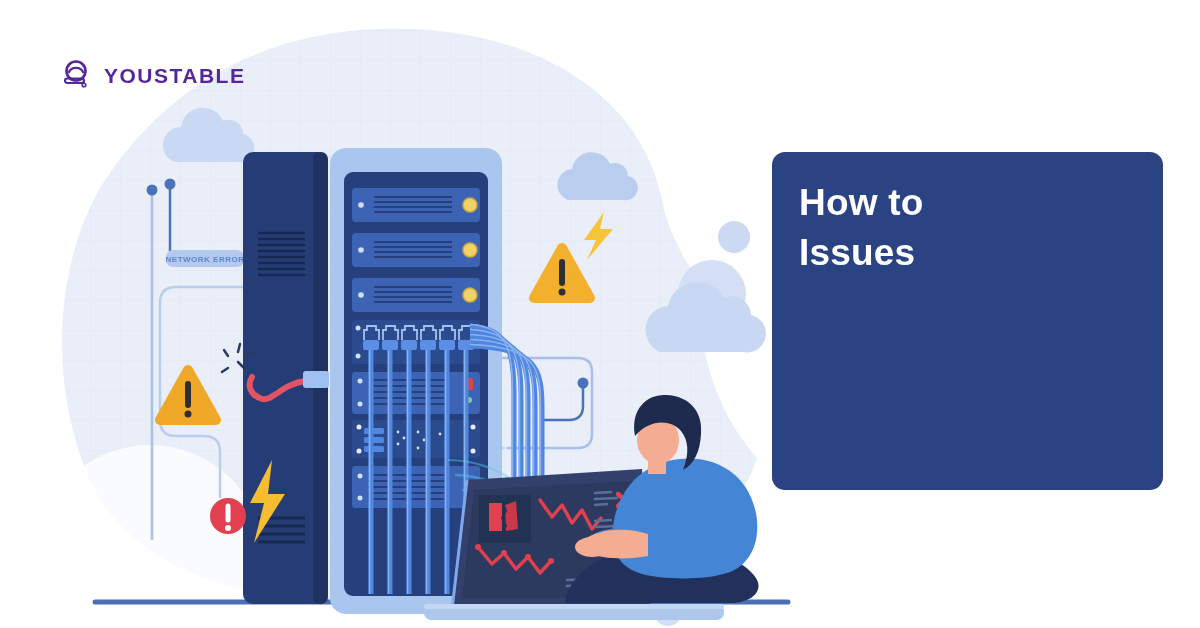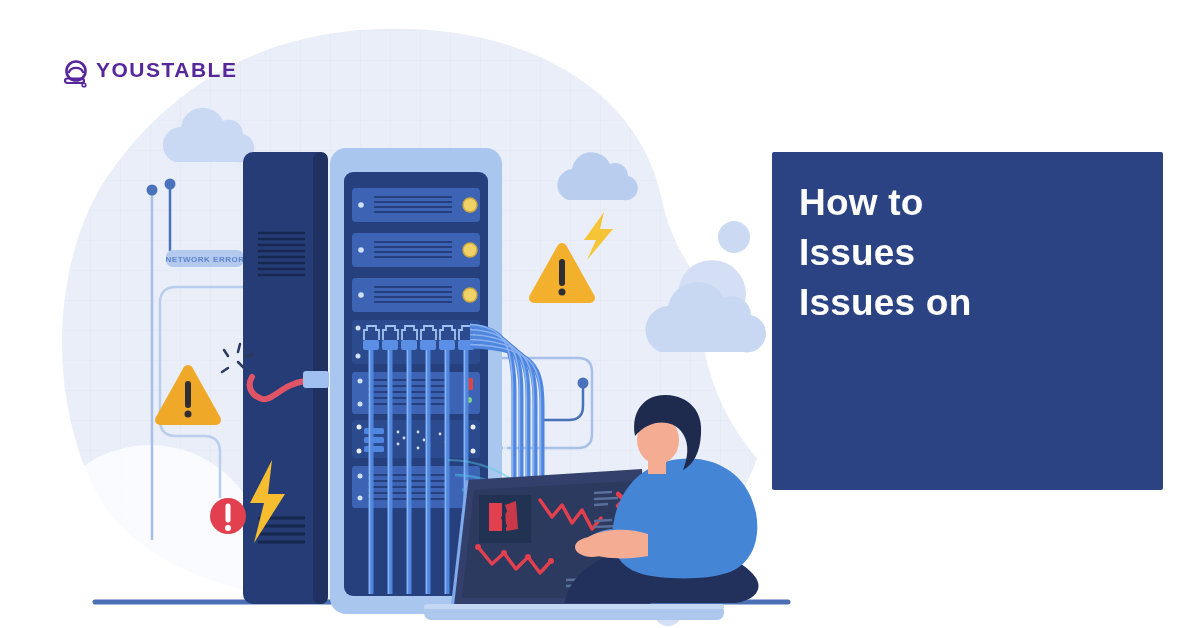--- a/index.html
+++ b/index.html
@@ -2,28 +2,28 @@
 <html><head>
 <meta charset="utf-8">
 <style>
   html,body{margin:0;padding:0;background:#ffffff;}
   #canvas{
     position:relative;width:1200px;height:628px;overflow:hidden;
     background:#ffffff;font-family:"Liberation Sans",sans-serif;
   }
   #illustration{position:absolute;left:0;top:0;width:1200px;height:628px;}
   .logo{
-    position:absolute;left:60px;top:58px;display:flex;align-items:flex-start;gap:4px;
+    position:absolute;left:60px;top:58px;display:flex;align-items:flex-end;gap:12px;
   }
   .logo-text{
     font-size:21px;font-weight:bold;letter-spacing:1.5px;color:#55279b;
   }
   .title-panel{
     position:absolute;left:772px;top:152px;width:391px;height:338px;
-    background:#2b4382;border-radius:2px;box-sizing:border-box;
+    background:#2b4382;border-radius:13px;box-sizing:border-box;
     padding:26px 20px 0 27px;
   }
   .title-line{
     color:#ffffff;font-size:37px;font-weight:bold;line-height:50px;
     letter-spacing:0.2px;
   }
 </style>
 </head>
 <body>
 
@@ -351,16 +351,15 @@
       <path d="M8.5,15 a8,8 0 0 1 15,0" fill="none" stroke="#55279b" stroke-width="2.2"></path>
       <rect x="5" y="20.5" width="19" height="4.5" rx="2.25" fill="none" stroke="#55279b" stroke-width="2.2"></rect>
       <circle cx="24" cy="27" r="1.8" fill="none" stroke="#55279b" stroke-width="1.6"></circle>
     </svg>
     <div class="logo-text">YOUSTABLE</div>
   </div>
 
   <div class="title-panel">
     <div class="title-line">How to</div>
     <div class="title-line">Issues</div>
-    <div class="title-line">Issues on</div>
   </div>
 
 </div>
 
 </body></html>

